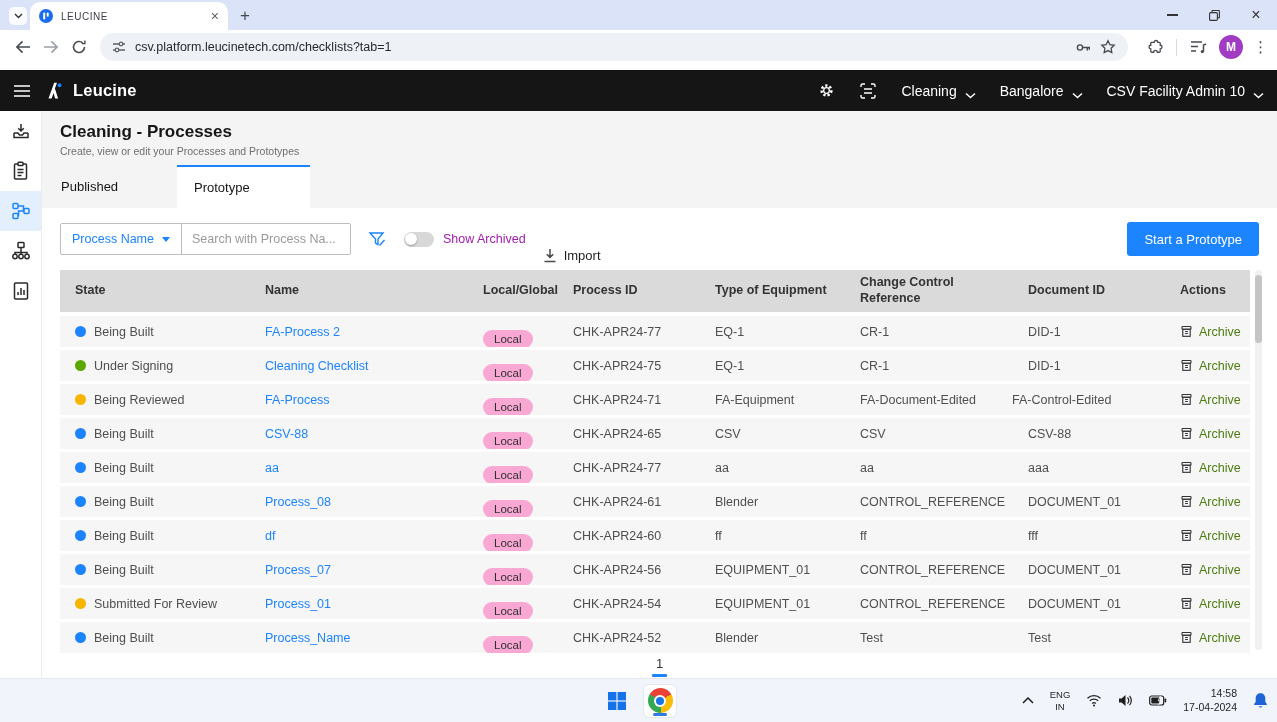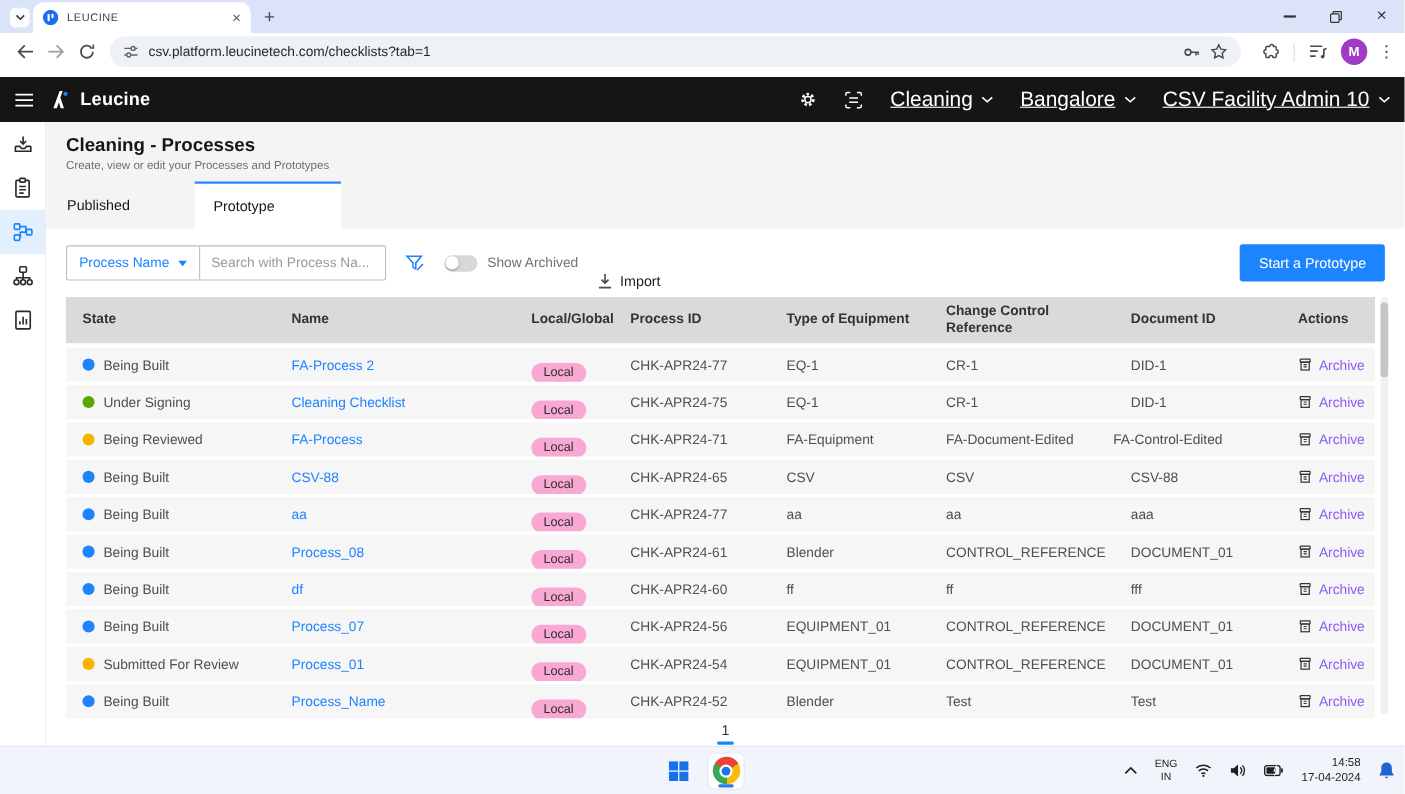--- a/index.html
+++ b/index.html
@@ -31,21 +31,21 @@
   .avatar { width:24px; height:24px; border-radius:50%; background:#a23bc4; color:#fff; font-size:12px;
             font-weight:700; display:flex; align-items:center; justify-content:center; margin-left:12px; }
   .kebab { font-size:15px; color:#44474c; margin-left:10px; letter-spacing:0; }
   .chromegap { height:6px; background:#fff; }
 
   
   .appnav { height:41px; background:#151515; display:flex; align-items:center; padding:0 13px; color:#fff; }
   .brand { display:flex; align-items:center; gap:7px; margin-left:14px; }
   .brandname { font-size:16.5px; font-weight:700; letter-spacing:.2px; }
   .appnav-right { margin-left:auto; display:flex; align-items:center; gap:24px; }
-  .navmenu { display:flex; align-items:center; gap:8px; font-size:19px;text-decoration:underline; }
+  .navmenu { display:flex; align-items:flex-end; gap:8px; font-size:14px; }
 
   
   .main { position:absolute; top:111px; left:0; right:0; bottom:44px; display:flex; }
   .siderail { width:42px; background:#fff; border-right:1px solid #ececec; }
   .sideitem { height:40px; display:flex; align-items:center; justify-content:center; }
   .sideitem.active { background:#e3effd; }
   .content { flex:1; position:relative; background:#fff; overflow:hidden; }
 
   .pagehead { height:54px; background:#f4f4f4; padding:11px 0 0 18px; }
   .pagetitle { font-size:17px; font-weight:700; color:#161616; }
@@ -62,38 +62,38 @@
   .caret { width:0; height:0; border-left:4px solid transparent; border-right:4px solid transparent;
            border-top:5px solid #1d84ff; }
   .fb-div { width:1px; height:100%; background:#bdbdbd; }
   .fb-search { width:168px; border:none; outline:none; background:transparent; padding:0 10px;
                font-size:12.5px; color:#4a4a4a; font-family:"Liberation Sans",sans-serif; }
   .fb-search::placeholder { color:#9a9a9a; }
   .funnel { margin-left:17px; display:flex; }
   .switch { width:30px; height:15px; border-radius:8px; background:#d8d8d8; position:relative; margin-left:18px; }
   .switch::after { content:''; position:absolute; left:1.5px; top:1.5px; width:12px; height:12px;
                    border-radius:50%; background:#fff; box-shadow:0 1px 2px rgba(0,0,0,.3); }
-  .archlabel { font-size:12.5px; color:#737373; margin-left:9px; }
+  .archlabel { font-size:12.5px; color:#a21caf; margin-left:9px; }
   .importwrap { display:flex; align-items:center; gap:7px; margin-left:17px;margin-top:32px; }
   .importlabel { font-size:13px; color:#1f1f1f; }
   .startbtn { margin-left:auto; height:34px; padding:0 17px; background:#1d84ff; color:#fff; font-size:13px;
               border:none; border-radius:3px; font-family:"Liberation Sans",sans-serif; }
 
   
   .tbl { width:1190px; }
   .thead { display:flex; background:#dadada; min-height:42px; align-items:center; margin-bottom:4px;justify-content:center; }
   .th { font-size:12.5px; font-weight:700; color:#333; padding-left:15px; line-height:1.25; }
   .trow { display:flex; background:#f6f6f6; height:31px; margin-bottom:3px; align-items:center; }
   .td { font-size:12.5px; color:#4f4f4f; padding-left:15px; display:flex; align-items:center; gap:8px;
         white-space:nowrap; overflow:hidden; height:100%; }
   .c0{width:190px}.c1{width:218px}.c2{width:90px}.c3{width:142px}.c4{width:145px}.c5{width:168px}.c6{width:152px}.c7{width:85px}
   .dot { width:11px; height:11px; border-radius:50%; flex:0 0 auto; }
   .plink { color:#1d84ff; text-decoration:none; cursor:pointer; }
   .pillbadge { background:#f9a8d4; color:#2f2f2f; font-size:11.5px; padding:3px 11px; border-radius:11px;margin-top:15px; }
-  .archbtn { display:flex; align-items:center; gap:6px; color:#8b5cf6; cursor:pointer; }
+  .archbtn { display:flex; align-items:center; gap:6px; color:#4d7c0f; cursor:pointer; }
 
   .vscroll { position:absolute; right:15px; top:159px; width:7px; height:380px; background:#f1f1f1; border-radius:4px; }
   .vthumb { position:absolute; top:5px; left:0; width:7px; height:68px; background:#c5c5c5; border-radius:4px; }
 
   .pagerow { height:22px; background:#fff; display:flex; flex-direction:column; align-items:center; }
   .pagenum { font-size:13px; color:#333; line-height:1.2; }
   .pagebar { width:15px; height:3px; background:#1d84ff; border-radius:1px; margin-top:2px; }
 
   
   .taskbar { position:absolute; bottom:0; left:0; right:0; height:44px; background:#f1f4fa;

